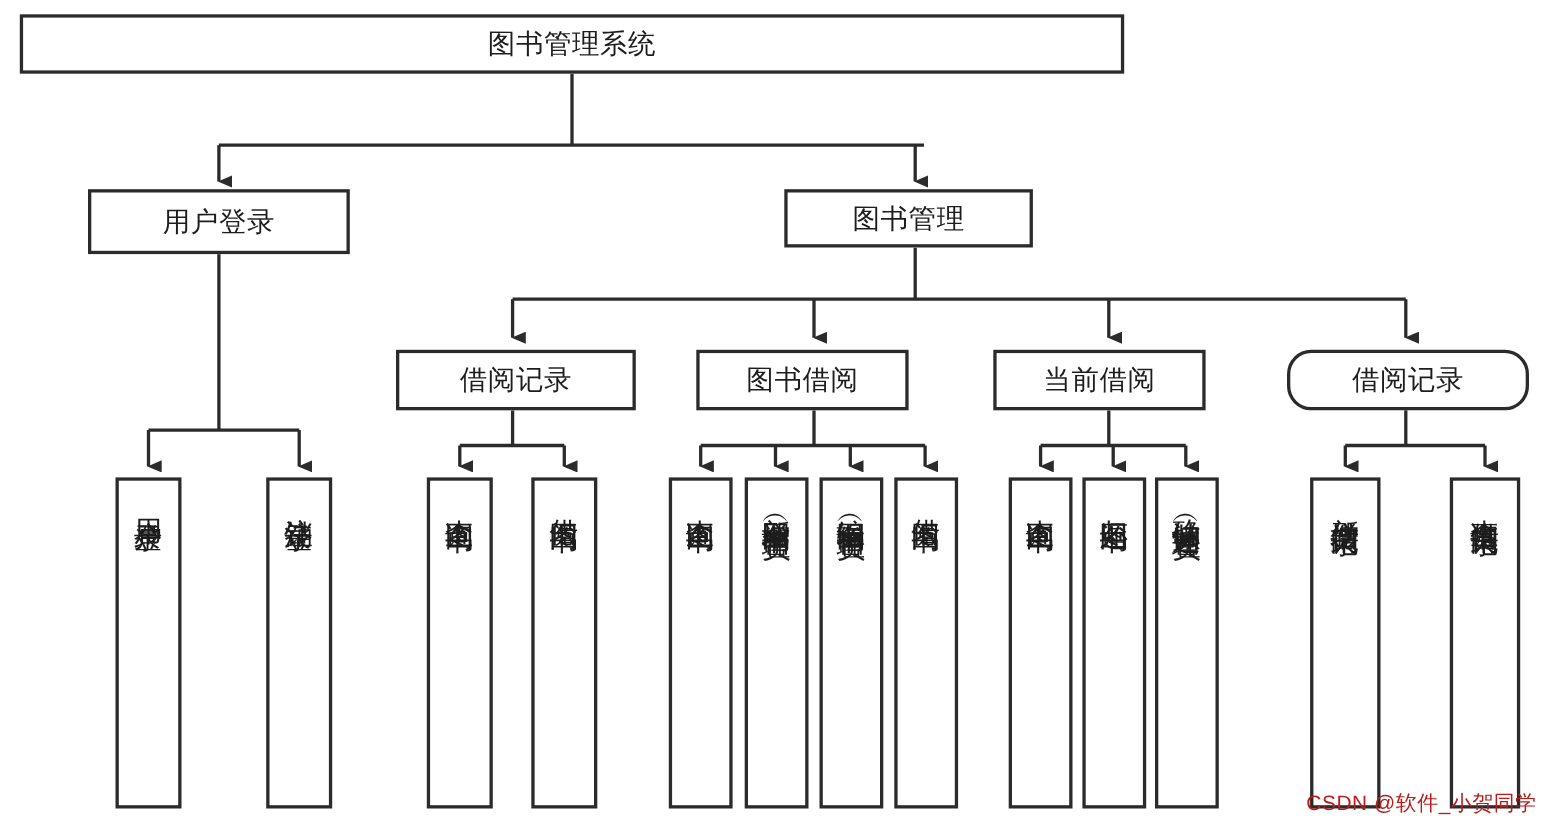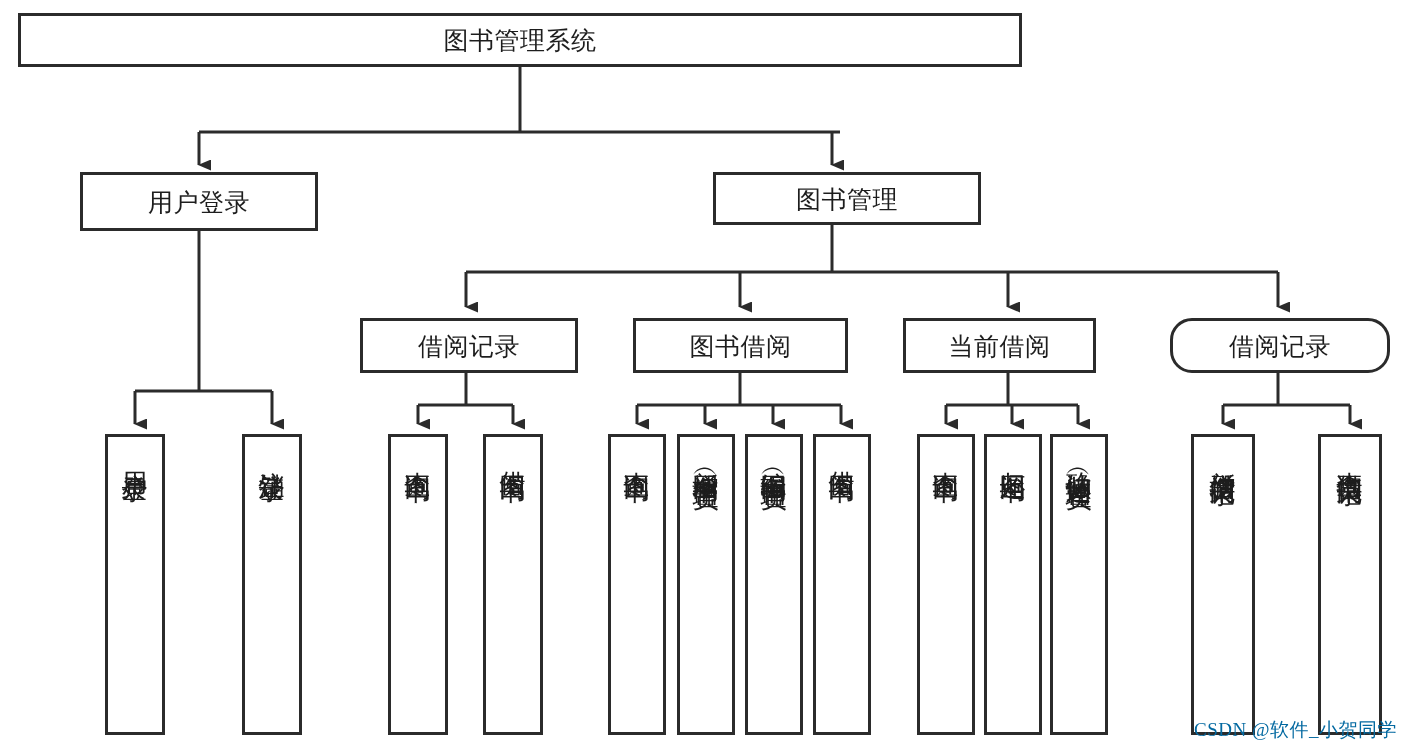--- a/index.html
+++ b/index.html
@@ -62,25 +62,25 @@
     height: 747px;
     z-index: 1;
     pointer-events: none;
   }
   
   #watermark {
     position: absolute;
     right: 8px;
     bottom: 4px;
     font-size: 19px;
-    color: #0369a1;
+    color: #b91c1c;
     letter-spacing: 0.5px;
     z-index: 6;
     white-space: nowrap;
-    font-family: Liberation Serif, serif;
+    font-family: Liberation Sans, sans-serif;
   }
 </style>
 </head>
 <body>
 
 <div id="canvas">
 
   <svg id="wires" viewBox="0 0 1405 747" xmlns="http://www.w3.org/2000/svg">
     <defs>
       <marker id="arw" markerWidth="11" markerHeight="13" refX="5.5" refY="12" orient="auto" markerUnits="userSpaceOnUse">
@@ -132,29 +132,29 @@
   </svg>
 
   <div class="node h" style="left:18px; top:13px; width:1004px; height:54px;">
     <span class="lbl">图书管理系统</span>
   </div>
 
   <div class="node h" style="left:80px; top:172px; width:238px; height:59px;">
     <span class="lbl">用户登录</span>
   </div>
 
-  <div class="node h" style="left:713px; top:172px; width:268px; height:53px;">
+  <div class="node h" style="left:713px; top:172px; width:226px; height:53px;">
     <span class="lbl">图书管理</span>
   </div>
 
   <div class="node h" style="left:360px; top:318px; width:218px; height:55px;">
     <span class="lbl">借阅记录</span>
   </div>
 
-  <div class="node h" style="left:633px; top:318px; width:215px; height:55px;">
+  <div class="node h" style="left:633px; top:318px; width:193px; height:55px;">
     <span class="lbl">图书借阅</span>
   </div>
 
   <div class="node h" style="left:903px; top:318px; width:193px; height:55px;">
     <span class="lbl">当前借阅</span>
   </div>
 
   <div class="node h" style="left:1170px; top:318px; width:220px; height:55px;border-radius:22px;">
     <span class="lbl">借阅记录</span>
   </div>

